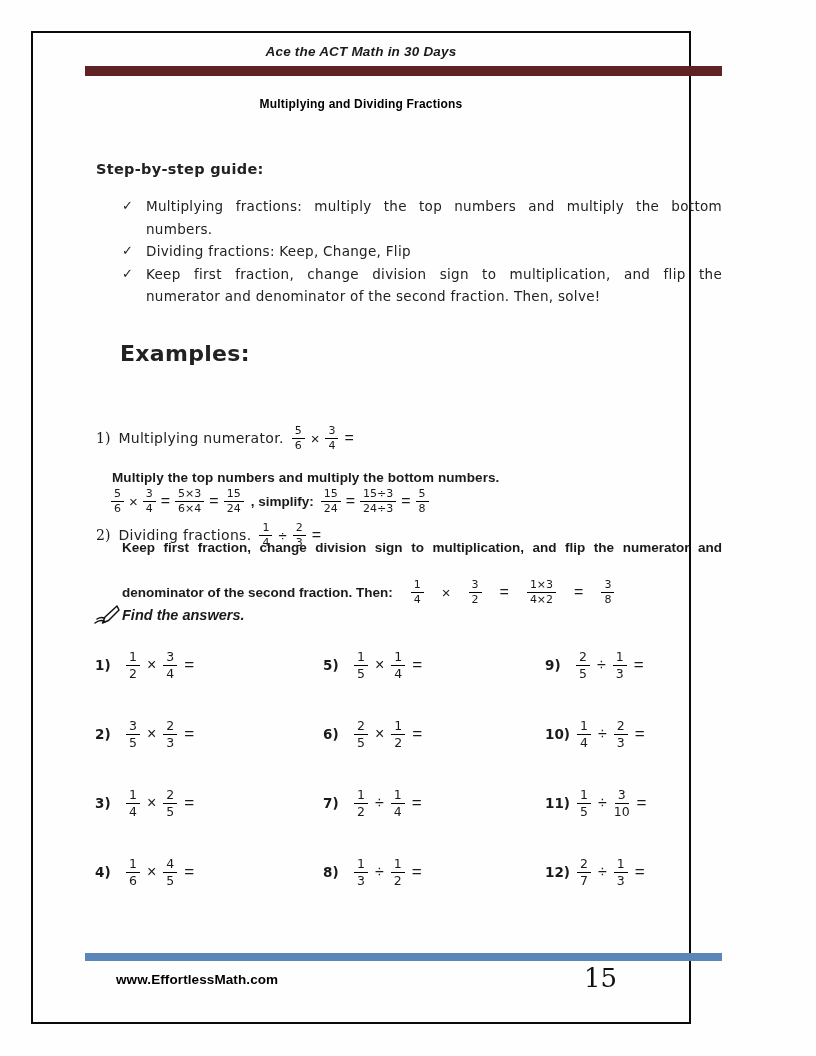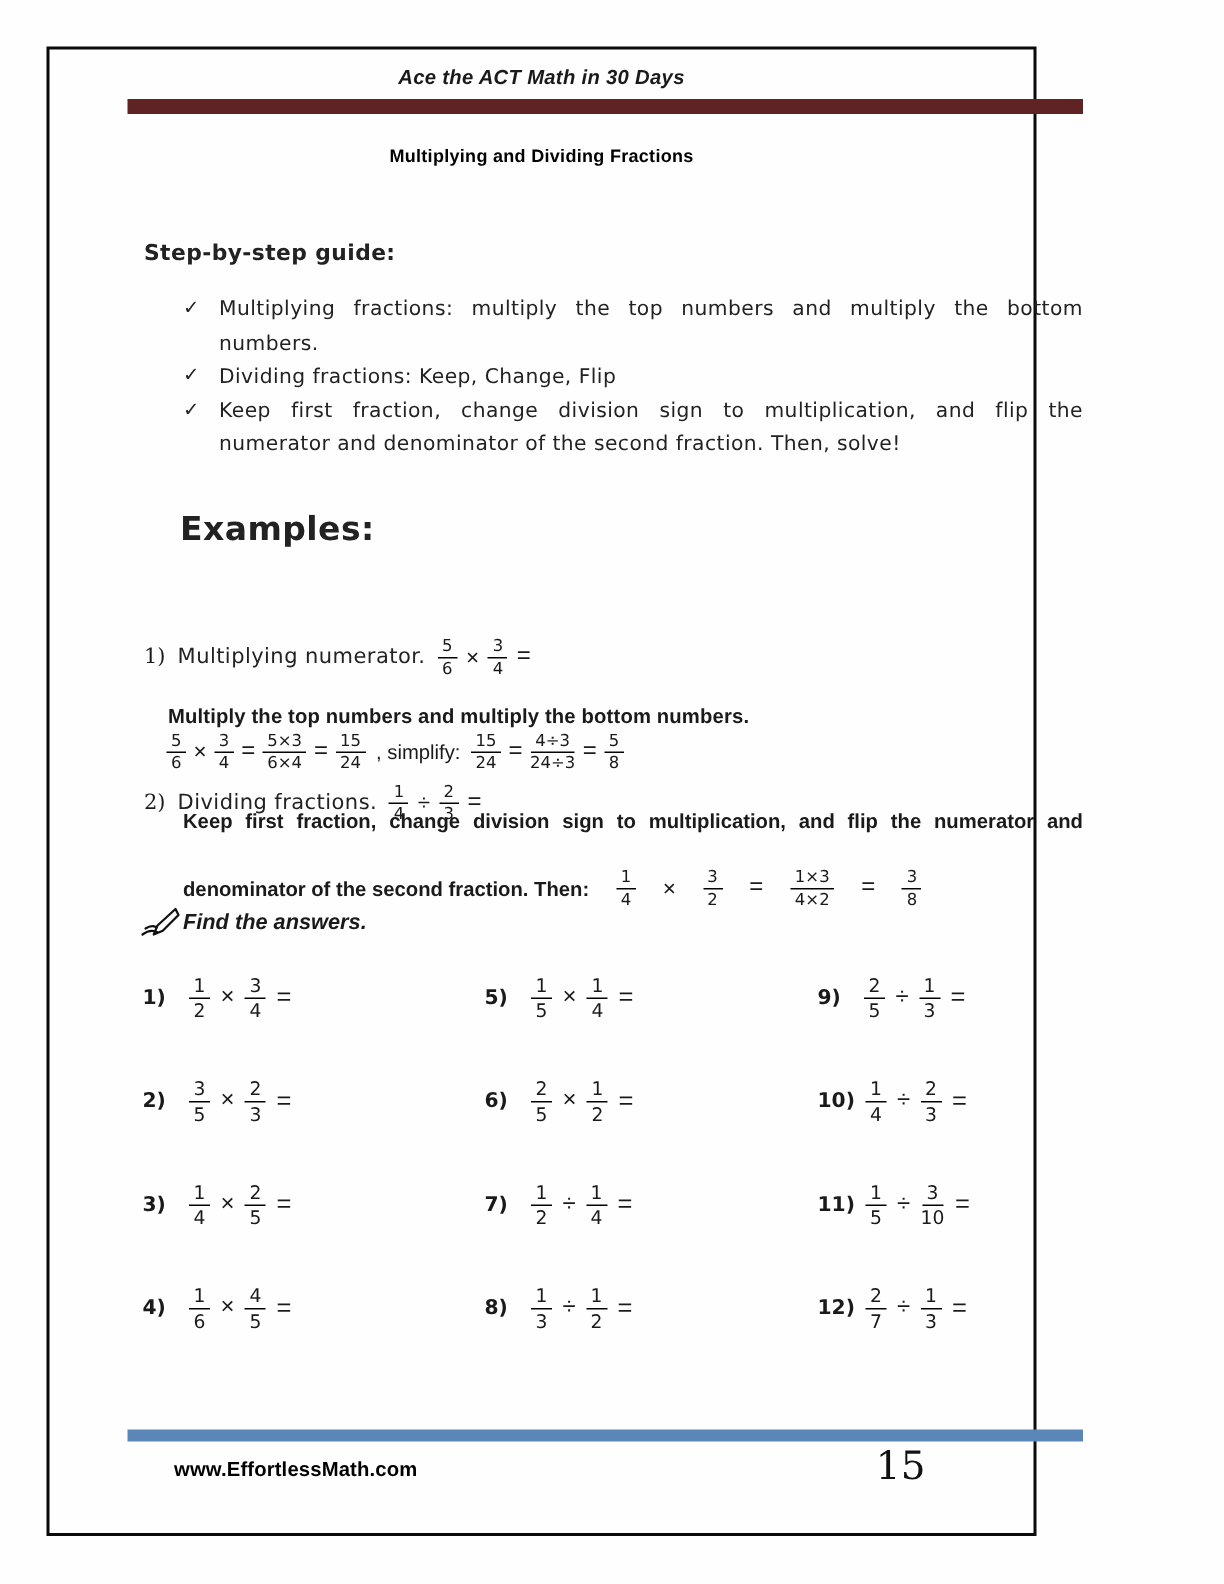--- a/index.html
+++ b/index.html
@@ -44,21 +44,21 @@
   .ex2-row{top:489px;}
   .exnum{font-family:"DejaVu Serif",serif;font-size:14px;}
   .ex-label{font-size:14px;}
   .ex-row .frac{font-size:11px;}
 
   .bold-note{position:absolute;left:79px;top:437px;font-weight:bold;font-size:13.5px;letter-spacing:.1px;}
 
   .sol-line{position:absolute;left:78px;top:455px;display:flex;align-items:center;gap:5px;
             font-size:11px;}
   .sol-line .frac{font-size:11px;}
-  .sol-text{font-weight:normal;font-size:13.5px;font-family:"Liberation Sans",sans-serif;margin:0 2px;text-align:center;}
+  .sol-text{font-weight:bold;font-size:13.5px;font-family:"Liberation Sans",sans-serif;margin:0 2px;text-align:center;}
 
   .ex2-para{position:absolute;left:89px;top:504px;width:600px;font-weight:bold;font-size:13.5px;}
   .ex2-para .jl{line-height:22px;}
   .ex2-line2{display:flex;align-items:center;gap:18px;margin-top:20px;}
   .ex2-line2 .frac{font-size:11px;font-weight:normal;}
   .ex2-line2 .op,.ex2-line2 .eq{font-weight:normal;}
 
   .find-row{position:absolute;left:60px;top:571px;display:flex;align-items:center;gap:1px;}
   .find-label{font-weight:bold;font-style:italic;font-size:14.5px;}
 
@@ -155,21 +155,21 @@
           <span class="fn">15</span>
           <span class="fd">24</span>
         </span>
       <span class="sol-text">, simplify:</span>
       <span class="frac">
           <span class="fn">15</span>
           <span class="fd">24</span>
         </span>
       <span class="eq">=</span>
       <span class="frac">
-          <span class="fn">4÷3</span>
+          <span class="fn">15÷3</span>
           <span class="fd">24÷3</span>
         </span>
       <span class="eq">=</span>
       <span class="frac">
           <span class="fn">5</span>
           <span class="fd">8</span>
         </span>
     </div>
 
     <div class="ex-row ex2-row">

